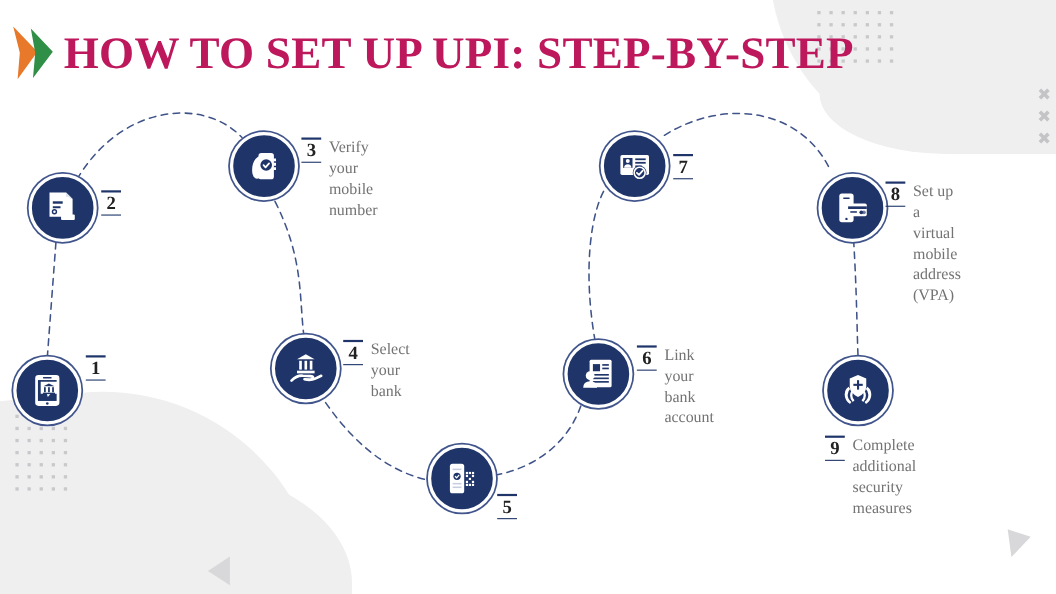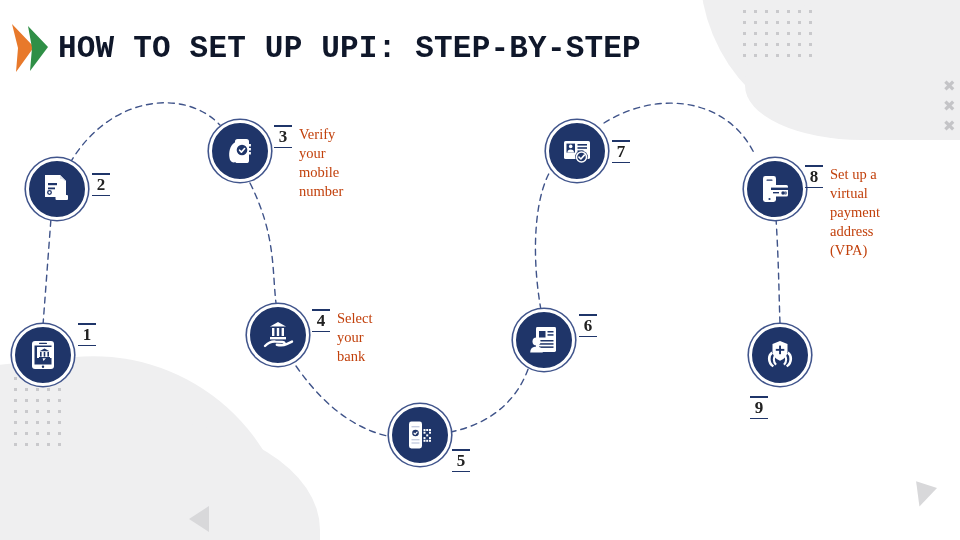--- a/index.html
+++ b/index.html
@@ -130,25 +130,25 @@
     display: flex;
     align-items: center;
     gap: 8px;
   }
   #logo-mark {
     width: 42px;
     height: 56px;
     flex: 0 0 auto;
   }
   #page-title {
-    font-family: Liberation Mono, monospace;
+    font-family: Liberation Serif, serif;
     font-weight: bold;
-    font-size: 31px;
+    font-size: 41px;
     letter-spacing: 0.2px;
-    color: #0f172a;
+    color: #be185d;
     white-space: nowrap;
   }
 
   
   #flow-paths {
     position: absolute;
     inset: 0;
   }
 
   
@@ -193,21 +193,21 @@
     font-weight: bold;
     font-size: 17px;
     line-height: 18px;
     color: #222222;
     padding: 1px 0;
   }
   .caption {
     font-family: "Liberation Serif", serif;
     font-size: 14.5px;
     line-height: 19px;
-    color: #c2410c;
+    color: #737373;
     white-space: pre-line;
     padding-top: 1px;
   }
 </style>
 </head>
 <body>
 
 <div id="stage">
 
   <div class="deco-layer">
@@ -457,20 +457,22 @@
         <circle cx="9.5" cy="18.5" r="4" fill="#ffffff"></circle>
         <path d="M3.2 29.5 q0 -6 6.3 -6 t6.3 6 z" fill="#ffffff"></path>
       </svg>
     </div>
     <div class="label" style="left:579px; top:313px">
       <div class="num-wrap">
         <div class="rule"></div>
         <div class="num">6</div>
         <div class="rule"></div>
       </div>
+      <div class="caption">Link your
+bank account</div>
     </div>
   </div>
 
   <div class="step">
     <div class="node" style="left:546px; top:120px">
       <svg width="34" height="34" viewBox="0 0 34 34">
         <rect x="4" y="7" width="26" height="18" rx="1.6" fill="#ffffff"></rect>
         <rect x="6.5" y="9.6" width="8.5" height="9" fill="#1f3569"></rect>
         <circle cx="10.7" cy="12.4" r="1.8" fill="#ffffff"></circle>
         <path d="M7.4 18.6 q0 -3.2 3.3 -3.2 t3.3 3.2 z" fill="#ffffff"></path>
@@ -506,21 +508,21 @@
         <circle cx="27.4" cy="21" r="1.7" fill="#1f3569" opacity="0.65"></circle>
       </svg>
     </div>
     <div class="label" style="left:805px; top:164px">
       <div class="num-wrap">
         <div class="rule"></div>
         <div class="num">8</div>
         <div class="rule"></div>
       </div>
       <div class="caption">Set up a virtual
-payment
+mobile
 address (VPA)</div>
     </div>
   </div>
 
   <div class="step">
     <div class="node" style="left:749px; top:324px">
       <svg width="34" height="34" viewBox="0 0 34 34">
         <path d="M17 3 l7.5 3 v7.2 q0 6.4 -7.5 9.6 -7.5 -3.2 -7.5 -9.6 v-7.2 z" fill="#ffffff"></path>
         <rect x="16.1" y="7.6" width="1.9" height="8.6" fill="#1f3569"></rect>
         <rect x="12.8" y="10.9" width="8.5" height="1.9" fill="#1f3569"></rect>
@@ -529,16 +531,18 @@
         <path d="M11.2 17 q-1.4 2 -1.4 4.6 0 3.4 2.4 5.8 l1.6 -1.5 q-1.9 -1.9 -1.9 -4.4 0 -2 1 -3.4 z" fill="#ffffff"></path>
         <path d="M22.8 17 q1.4 2 1.4 4.6 0 3.4 -2.4 5.8 l-1.6 -1.5 q1.9 -1.9 1.9 -4.4 0 -2 -1 -3.4 z" fill="#ffffff"></path>
       </svg>
     </div>
     <div class="label" style="left:750px; top:395px">
       <div class="num-wrap">
         <div class="rule"></div>
         <div class="num">9</div>
         <div class="rule"></div>
       </div>
+      <div class="caption">Complete additional
+security measures</div>
     </div>
   </div>
 
 </div>
 
 </body></html>

